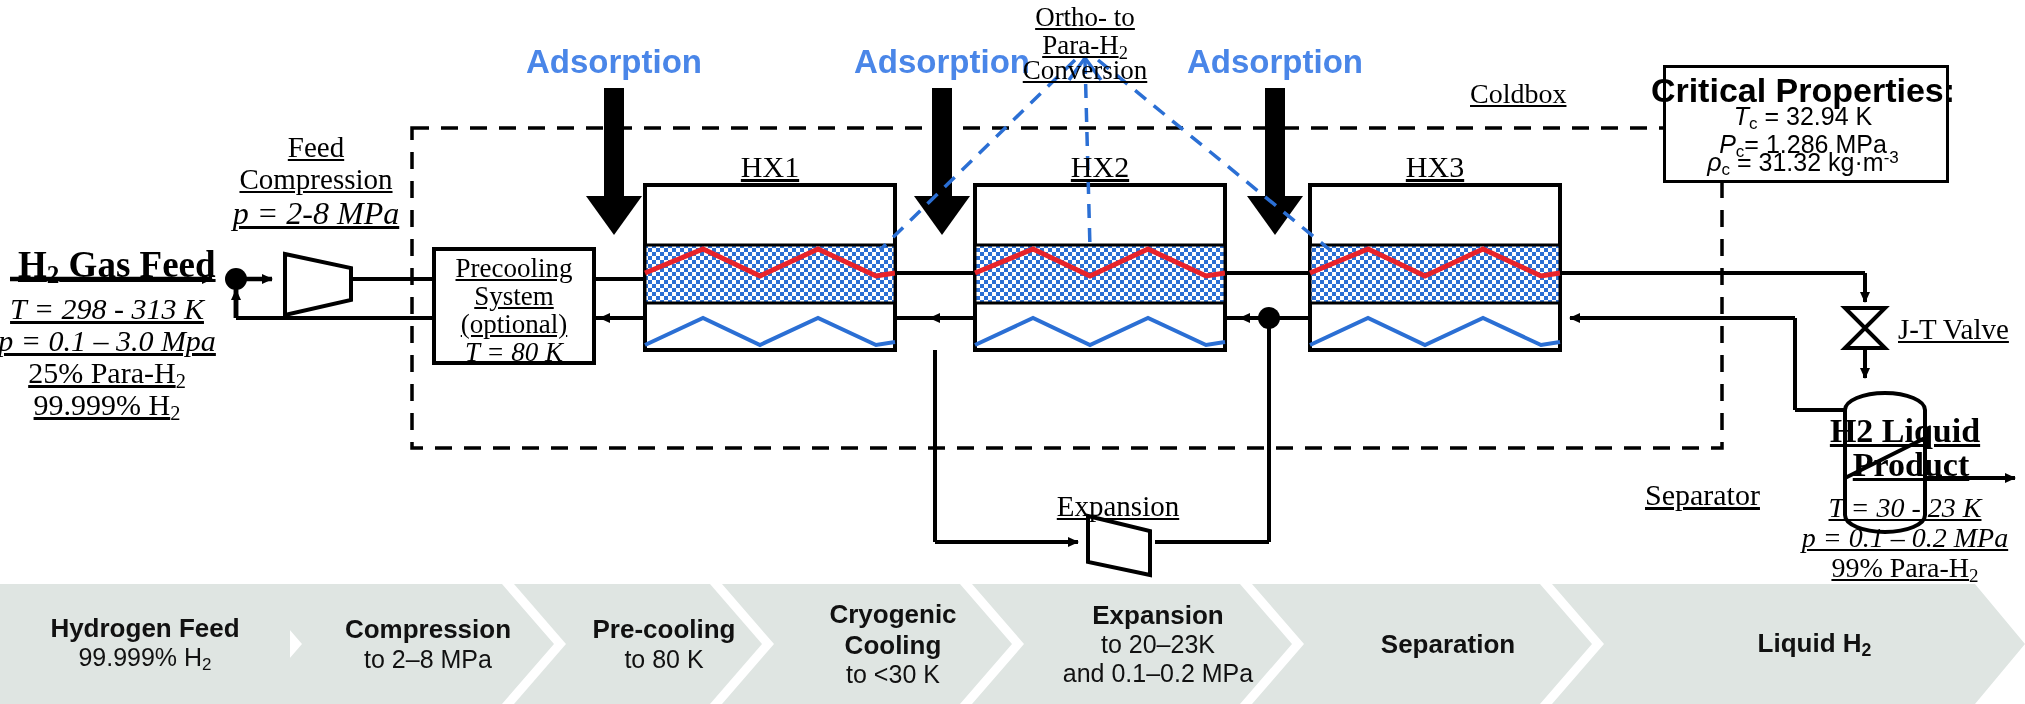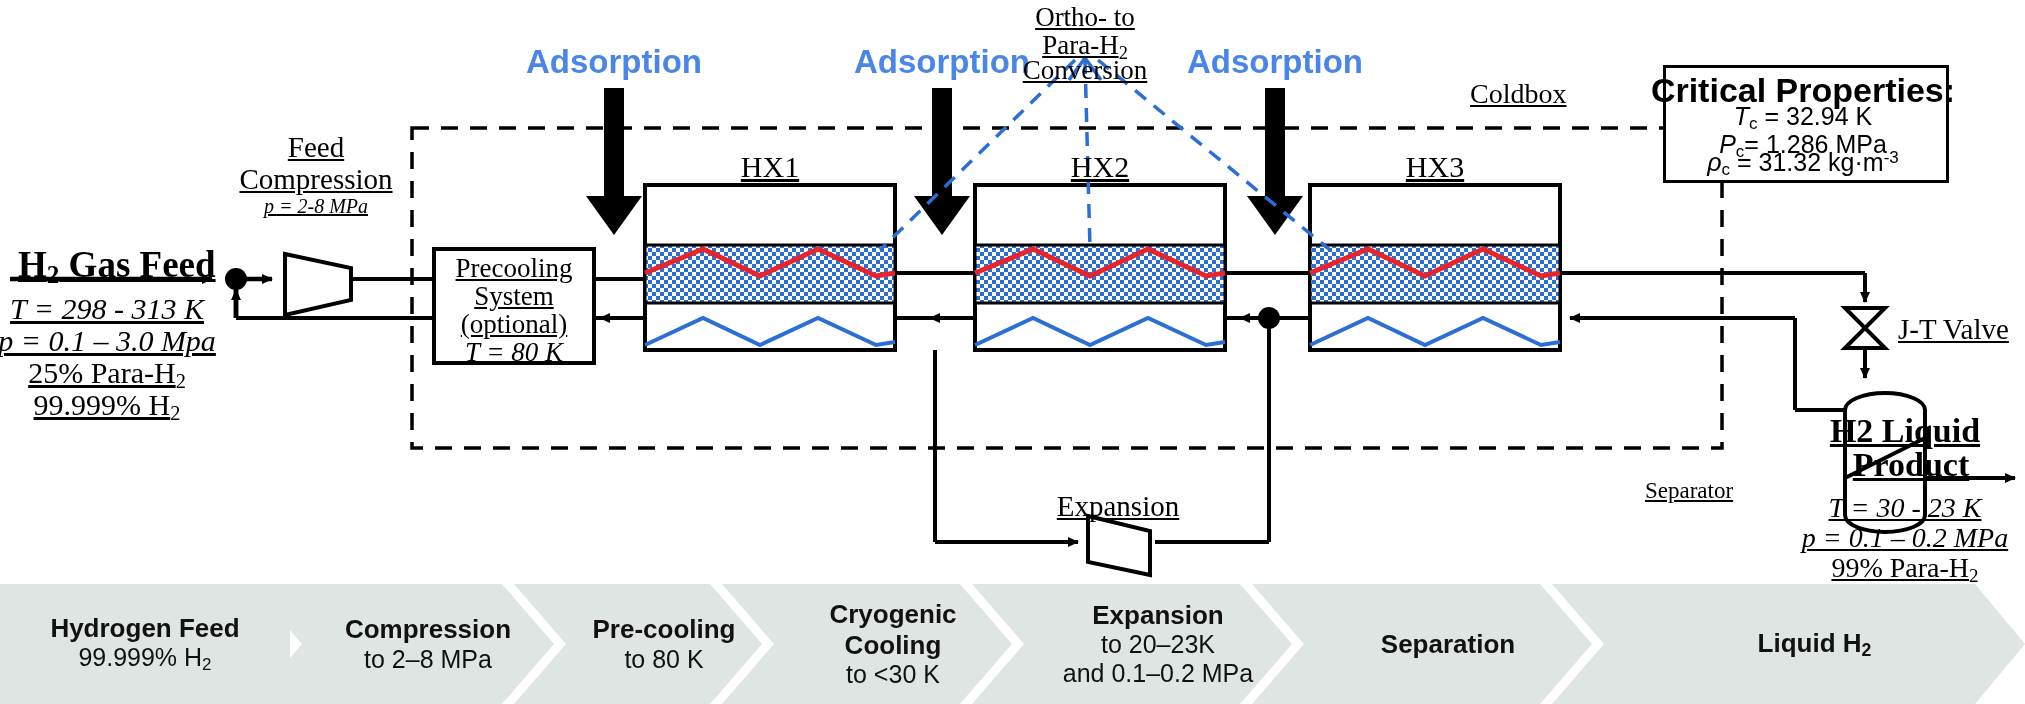--- a/index.html
+++ b/index.html
@@ -183,36 +183,36 @@
   <div class="txt serif ital ctr" style="left:107px;top:324px;font-size:30px;">p = 0.1 – 3.0 Mpa</div>
   <div class="txt serif ctr" style="left:107px;top:356px;font-size:30px;">
     <span>25% Para-H</span><sub>2</sub>
   </div>
   <div class="txt serif ctr" style="left:107px;top:388px;font-size:30px;">
     <span>99.999% H</span><sub>2</sub>
   </div>
 
   <div class="txt serif ctr" style="left:316px;top:131px;font-size:29px;">Feed</div>
   <div class="txt serif ctr" style="left:316px;top:163px;font-size:29px;">Compression</div>
-  <div class="txt serif ital ctr" style="left:316px;top:195px;font-size:20px;">p = 2-8 MPa</div>
+  <div class="txt serif ital ctr" style="left:316px;top:195px;font-size:32px;">p = 2-8 MPa</div>
 
   <div class="txt serif ctr" style="left:514px;top:253px;font-size:27px;">Precooling</div>
   <div class="txt serif ctr" style="left:514px;top:281px;font-size:27px;">System</div>
   <div class="txt serif ctr" style="left:514px;top:309px;font-size:27px;">(optional)</div>
   <div class="txt serif ital ctr" style="left:514px;top:337px;font-size:27px;">T = 80 K</div>
 
   <div class="txt serif ctr" style="left:770px;top:150px;font-size:30px;">HX1</div>
   <div class="txt serif ctr" style="left:1100px;top:150px;font-size:30px;">HX2</div>
   <div class="txt serif ctr" style="left:1435px;top:150px;font-size:30px;">HX3</div>
 
   <div class="txt serif ctr" style="left:1118px;top:490px;font-size:29px;">Expansion</div>
 
   <div class="txt serif" style="left:1898px;top:313px;font-size:29px;">J-T Valve</div>
 
-  <div class="txt serif" style="left:1645px;top:478px;font-size:23px;">Separator</div>
+  <div class="txt serif" style="left:1645px;top:478px;font-size:30px;">Separator</div>
 
   <div class="txt serif bold ctr" style="left:1905px;top:412px;font-size:34px;">H2 Liquid</div>
   <div class="txt serif bold ctr" style="left:1905px;top:446px;font-size:34px;padding-left:12px;">Product</div>
   <div class="txt serif ital ctr" style="left:1905px;top:492px;font-size:28px;">T = 30 - 23 K</div>
   <div class="txt serif ital ctr" style="left:1905px;top:522px;font-size:28px;">p = 0.1 – 0.2 MPa</div>
   <div class="txt serif ctr" style="left:1905px;top:552px;font-size:28px;">
     <span>99% Para-H</span><sub>2</sub>
   </div>
 
   <div style="position:absolute;left:1663px;top:65px;width:280px;height:112px;

